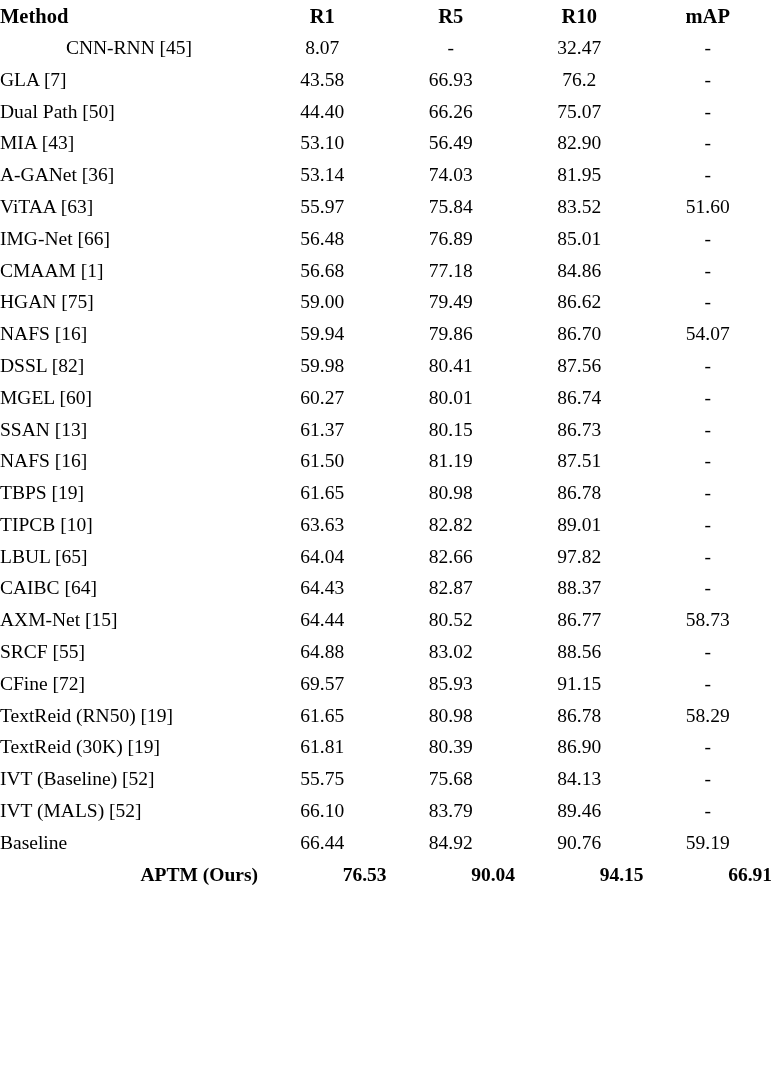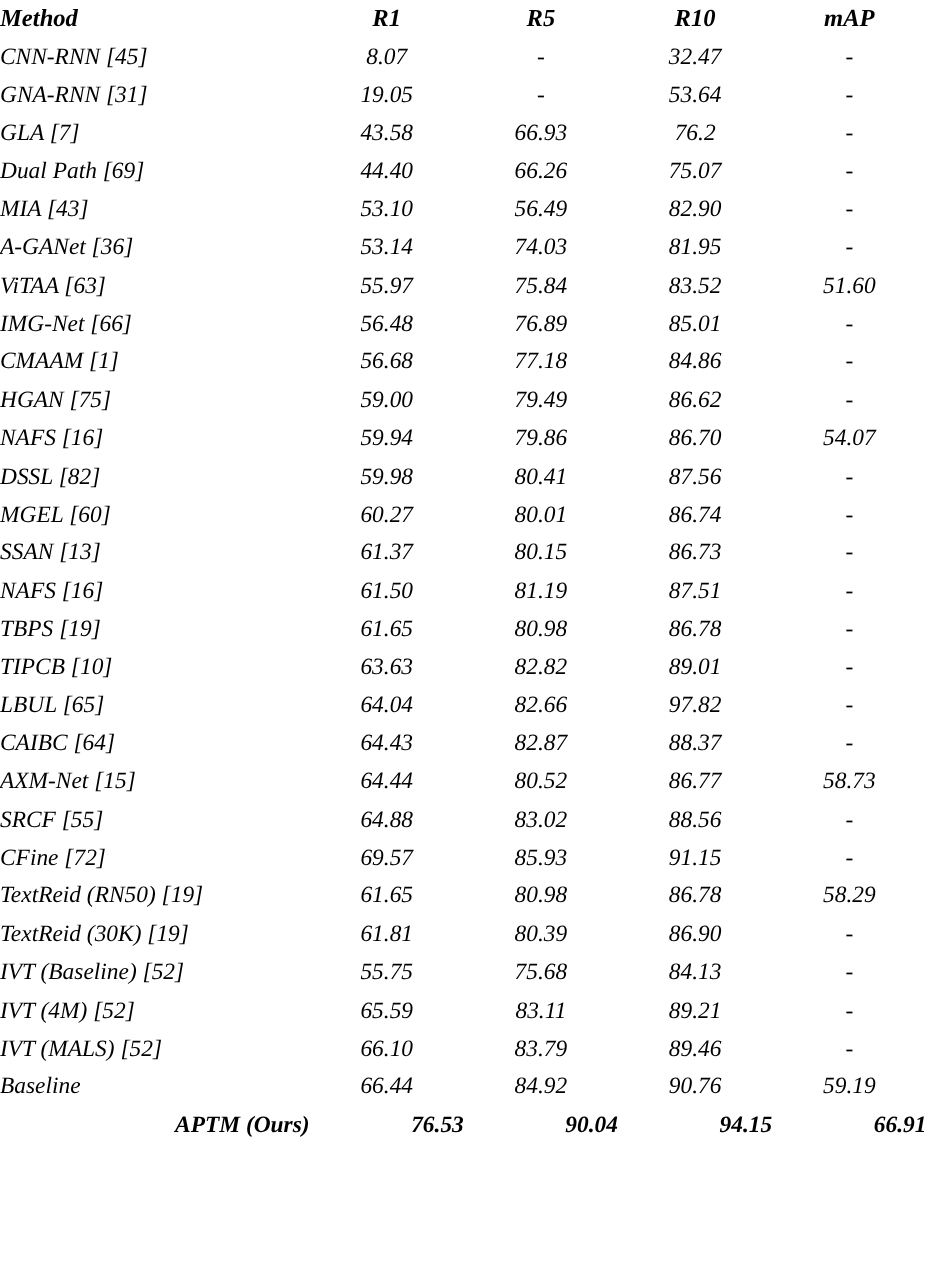--- a/index.html
+++ b/index.html
@@ -14,21 +14,20 @@
     font-family: "Liberation Serif", "DejaVu Serif", serif;
     color: #000000;
     overflow: hidden;
   }
 
   #table-wrap {
     position: relative;
     width: 772px;
     height: 956px;
     box-sizing: border-box;
-    font-style: italic;
   }
 
   table.results {
     width: 772px;
     border-collapse: collapse;
     table-layout: fixed;
     font-size: 19.5px;
     line-height: 1;
   }
 
@@ -66,20 +65,21 @@
   th.method-head, td.method-cell {
     border-right: 1.6px solid #000000;
   }
 
   
   tr.rule-top > * {
     border-top: 3.2px solid #000000;
   }
   tr.rule-head > * {
     border-top: 1.4px solid #000000;
+    text-align: center;
   }
   tr.rule-mid > * {
     border-top: 1.4px solid #000000;
   }
   tr.rule-bottom-thick > * {
     border-bottom: 3.2px solid #000000;
   }
 
   td.bold, th.bold { font-weight: bold; text-align: right; }
 
@@ -108,35 +108,28 @@
     </thead>
     <tbody id="table-body">
         <tr class="rule-head">
           <td class="method-cell">CNN-RNN [45]</td>
           <td class="num-cell">8.07</td>
           <td class="num-cell"><span class="dash">-</span></td>
           <td class="num-cell">32.47</td>
           <td class="num-cell"><span class="dash">-</span></td>
         </tr>
         <tr>
-          <td class="method-cell">GNA-RNN [31]</td>
-          <td class="num-cell">19.05</td>
-          <td class="num-cell"><span class="dash">-</span></td>
-          <td class="num-cell">53.64</td>
-          <td class="num-cell"><span class="dash">-</span></td>
-        </tr>
-        <tr>
           <td class="method-cell">GLA [7]</td>
           <td class="num-cell">43.58</td>
           <td class="num-cell">66.93</td>
           <td class="num-cell">76.2</td>
           <td class="num-cell"><span class="dash">-</span></td>
         </tr>
         <tr>
-          <td class="method-cell">Dual Path [69]</td>
+          <td class="method-cell">Dual Path [50]</td>
           <td class="num-cell">44.40</td>
           <td class="num-cell">66.26</td>
           <td class="num-cell">75.07</td>
           <td class="num-cell"><span class="dash">-</span></td>
         </tr>
         <tr>
           <td class="method-cell">MIA [43]</td>
           <td class="num-cell">53.10</td>
           <td class="num-cell">56.49</td>
           <td class="num-cell">82.90</td>
@@ -276,27 +269,20 @@
           <td class="num-cell"><span class="dash">-</span></td>
         </tr>
         <tr>
           <td class="method-cell">IVT (Baseline) [52]</td>
           <td class="num-cell">55.75</td>
           <td class="num-cell">75.68</td>
           <td class="num-cell">84.13</td>
           <td class="num-cell"><span class="dash">-</span></td>
         </tr>
         <tr>
-          <td class="method-cell">IVT (4M) [52]</td>
-          <td class="num-cell">65.59</td>
-          <td class="num-cell">83.11</td>
-          <td class="num-cell">89.21</td>
-          <td class="num-cell"><span class="dash">-</span></td>
-        </tr>
-        <tr>
           <td class="method-cell">IVT (MALS) [52]</td>
           <td class="num-cell">66.10</td>
           <td class="num-cell">83.79</td>
           <td class="num-cell">89.46</td>
           <td class="num-cell"><span class="dash">-</span></td>
         </tr>
         <tr class="rule-mid">
           <td class="method-cell">Baseline</td>
           <td class="num-cell">66.44</td>
           <td class="num-cell">84.92</td>

